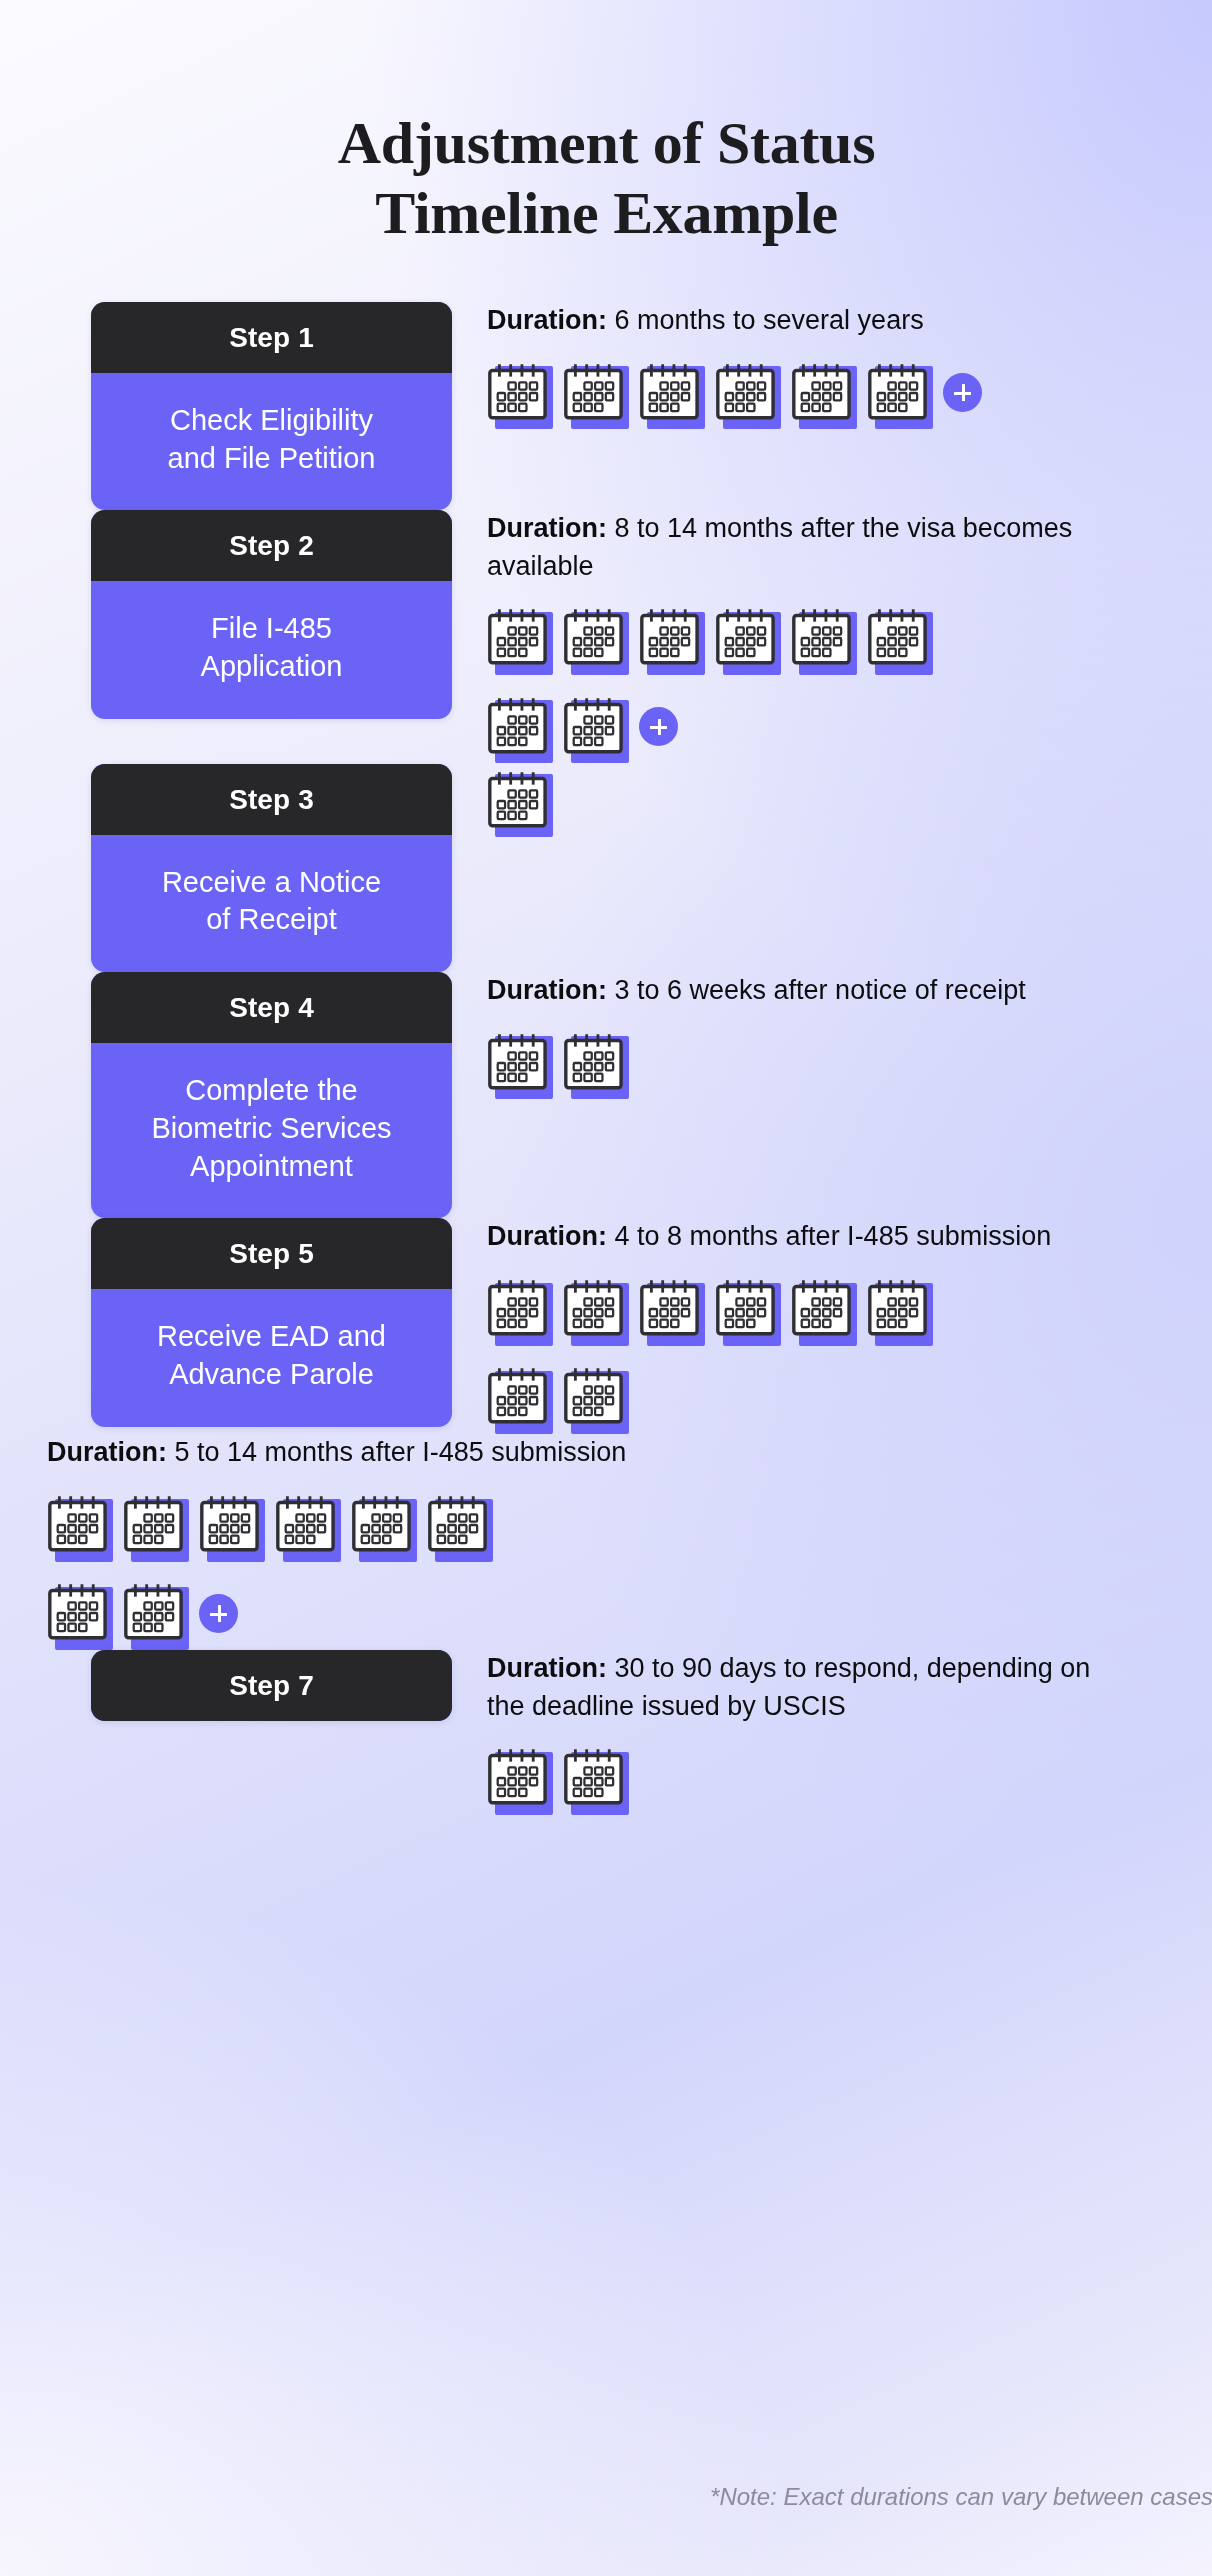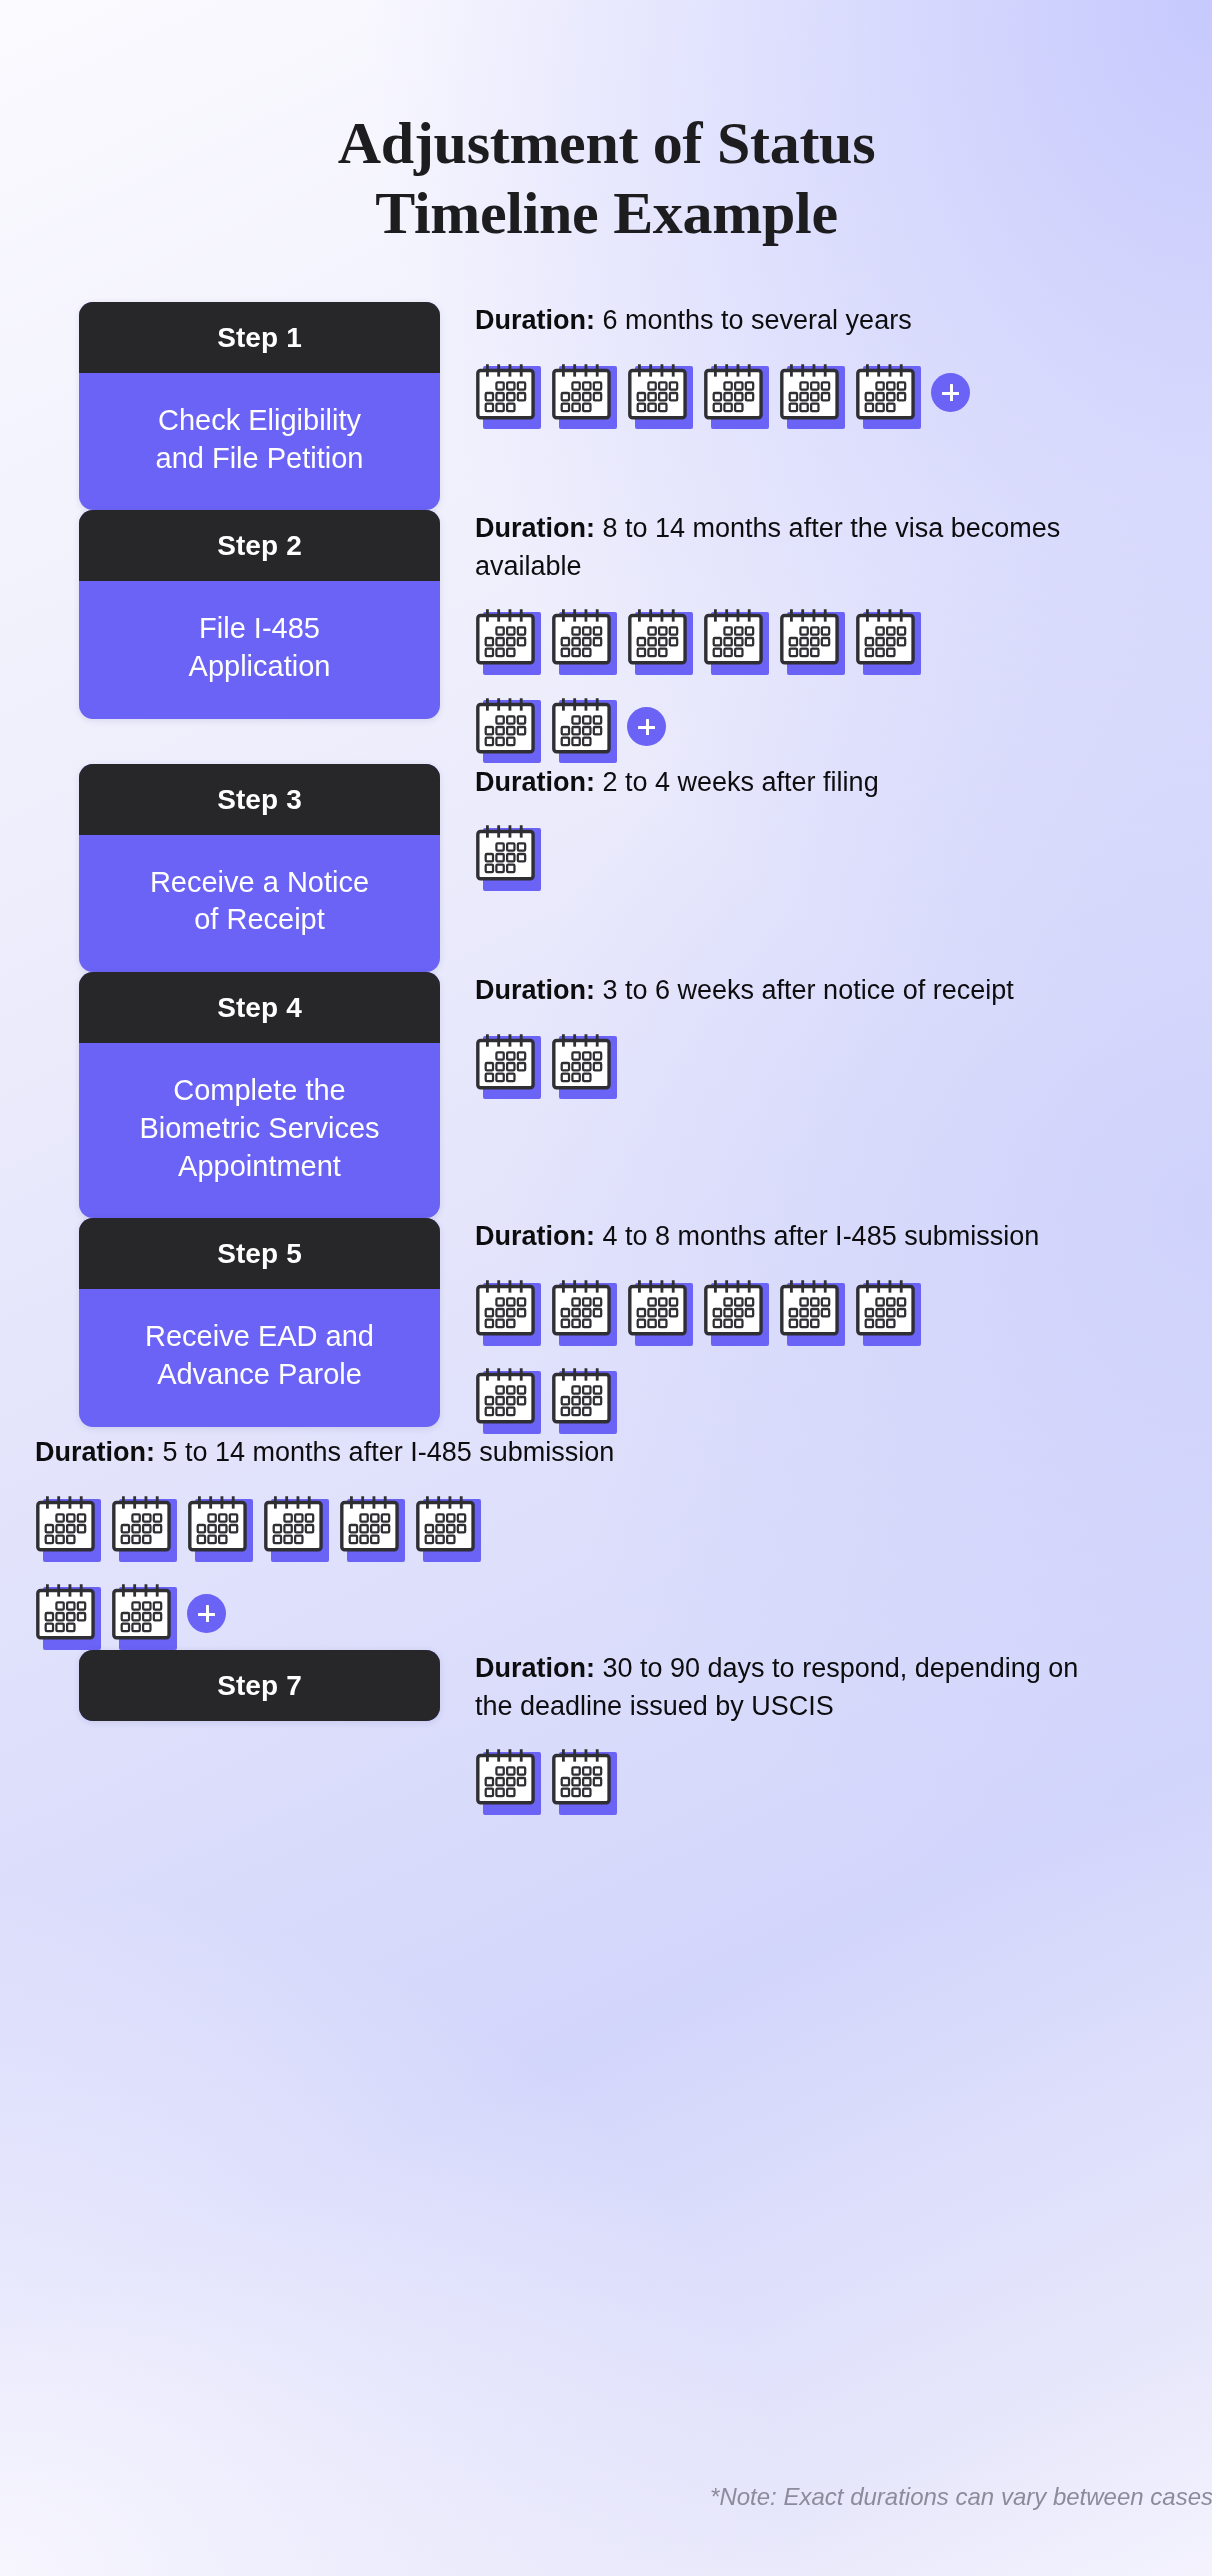--- a/index.html
+++ b/index.html
@@ -30,21 +30,21 @@
     font-size:60px;
     line-height:1.16;
     letter-spacing:-0.3px;
     color:#1d1d1f;
     white-space:pre-line;
   }
 
   
   .timeline{
     position:absolute;
-    left:0; top:302px;
+    left:12px; top:302px;
     width:1143px;
   }
   .step-row{
     position:relative;
     display:flex;
     align-items:flex-start;
   }
   .card-col{
     position:relative;
     width:440px;
@@ -472,21 +472,20 @@
       </div>
       <div class="step-row">
         <div class="card-col">
           <div class="card">
             <div class="card-head">Step 3</div>
             <div class="card-body">Receive a Notice
 of Receipt</div>
           </div>
         </div>
         <div class="info-col">
-          <p class="duration"><b>Duration:</b> <span>2 to 4 weeks after filing</span></p>
           <div class="cal-grid">
             <div class="cal">
               <div class="shadow"></div>
               <svg width="62" height="74" viewBox="0 0 110 118" aria-hidden="true">
     <rect x="5" y="19" width="98" height="84" rx="5" fill="#ffffff" stroke="#2e2e33" stroke-width="6"></rect>
     <line x1="22" y1="8" x2="22" y2="30" stroke="#2e2e33" stroke-width="5" stroke-linecap="butt"></line>
                 <line x1="42" y1="8" x2="42" y2="30" stroke="#2e2e33" stroke-width="5" stroke-linecap="butt"></line>
                 <line x1="62" y1="8" x2="62" y2="30" stroke="#2e2e33" stroke-width="5" stroke-linecap="butt"></line>
                 <line x1="82" y1="8" x2="82" y2="30" stroke="#2e2e33" stroke-width="5" stroke-linecap="butt"></line>
     <rect x="38" y="40" width="13" height="13" rx="2" fill="none" stroke="#2e2e33" stroke-width="4"></rect>

